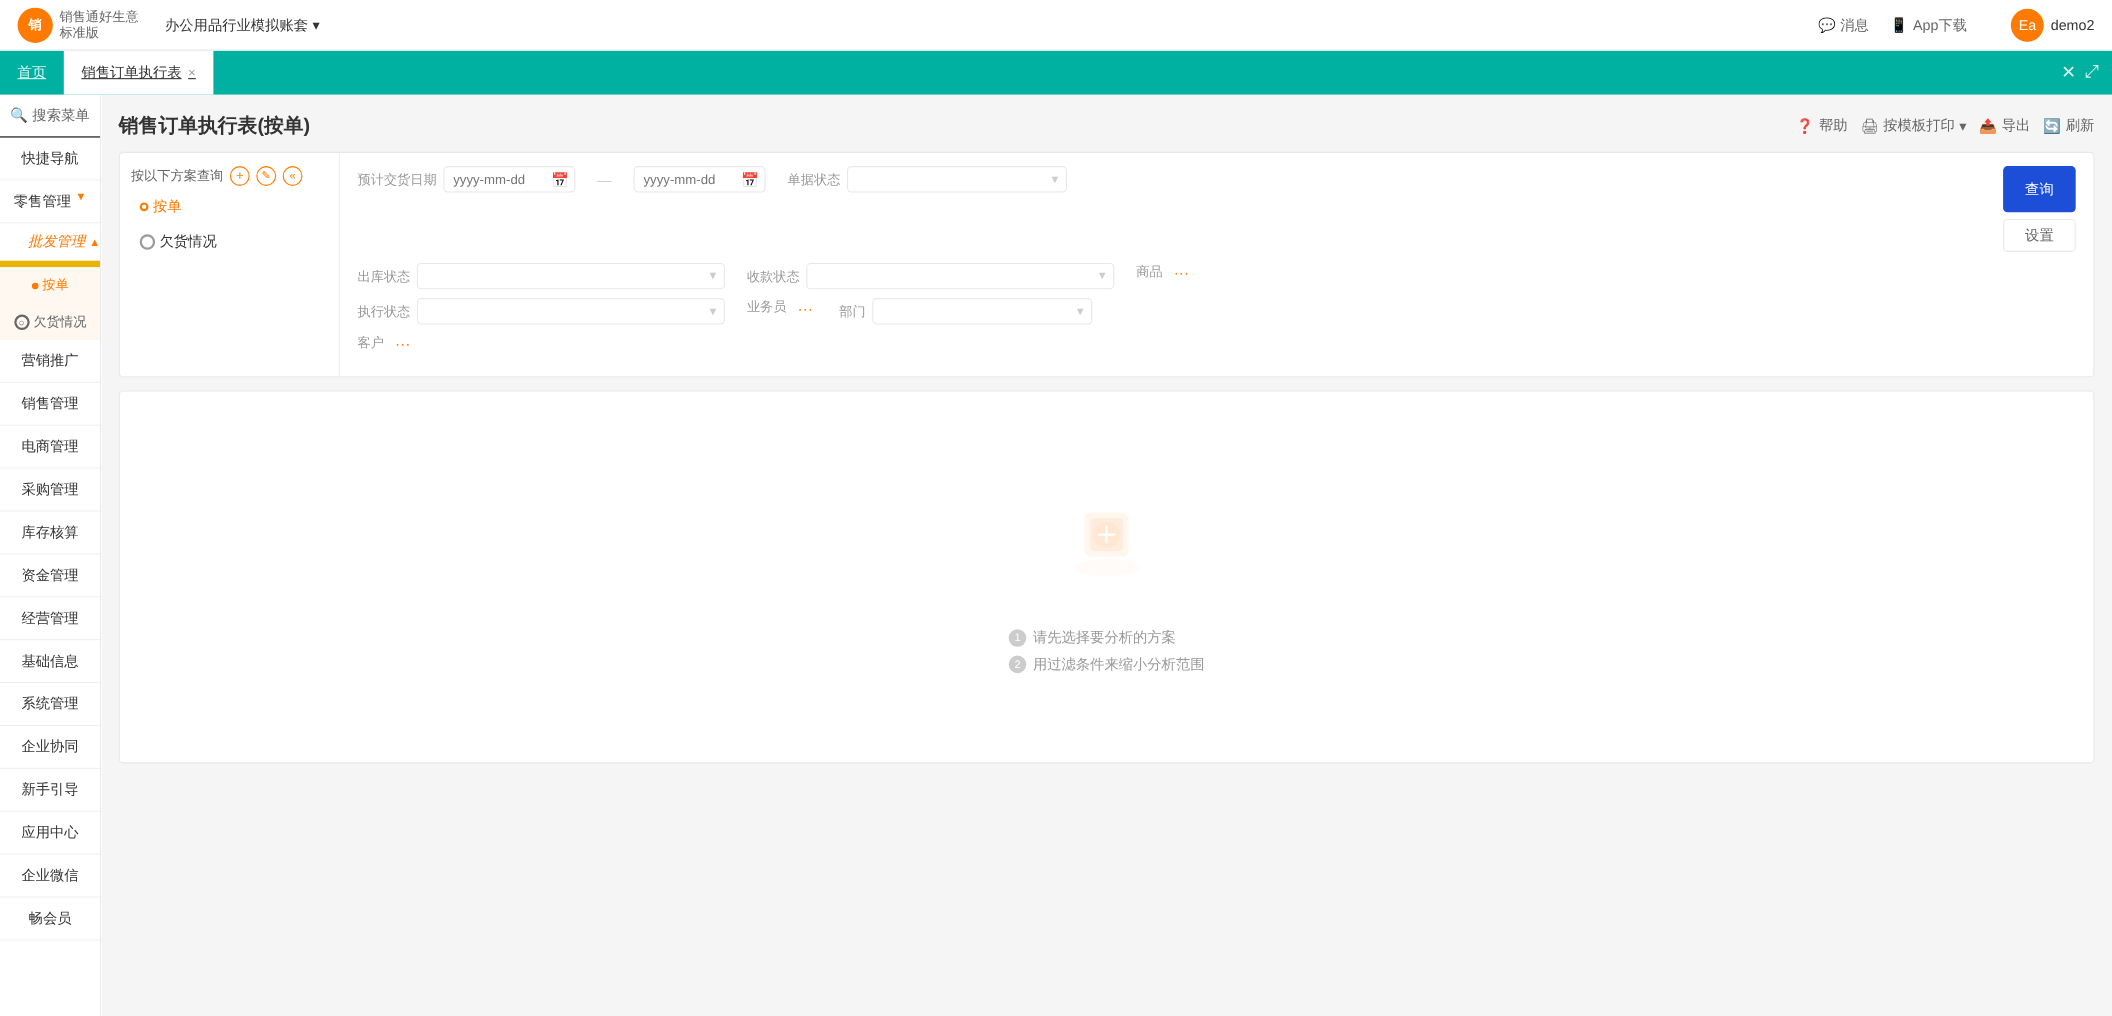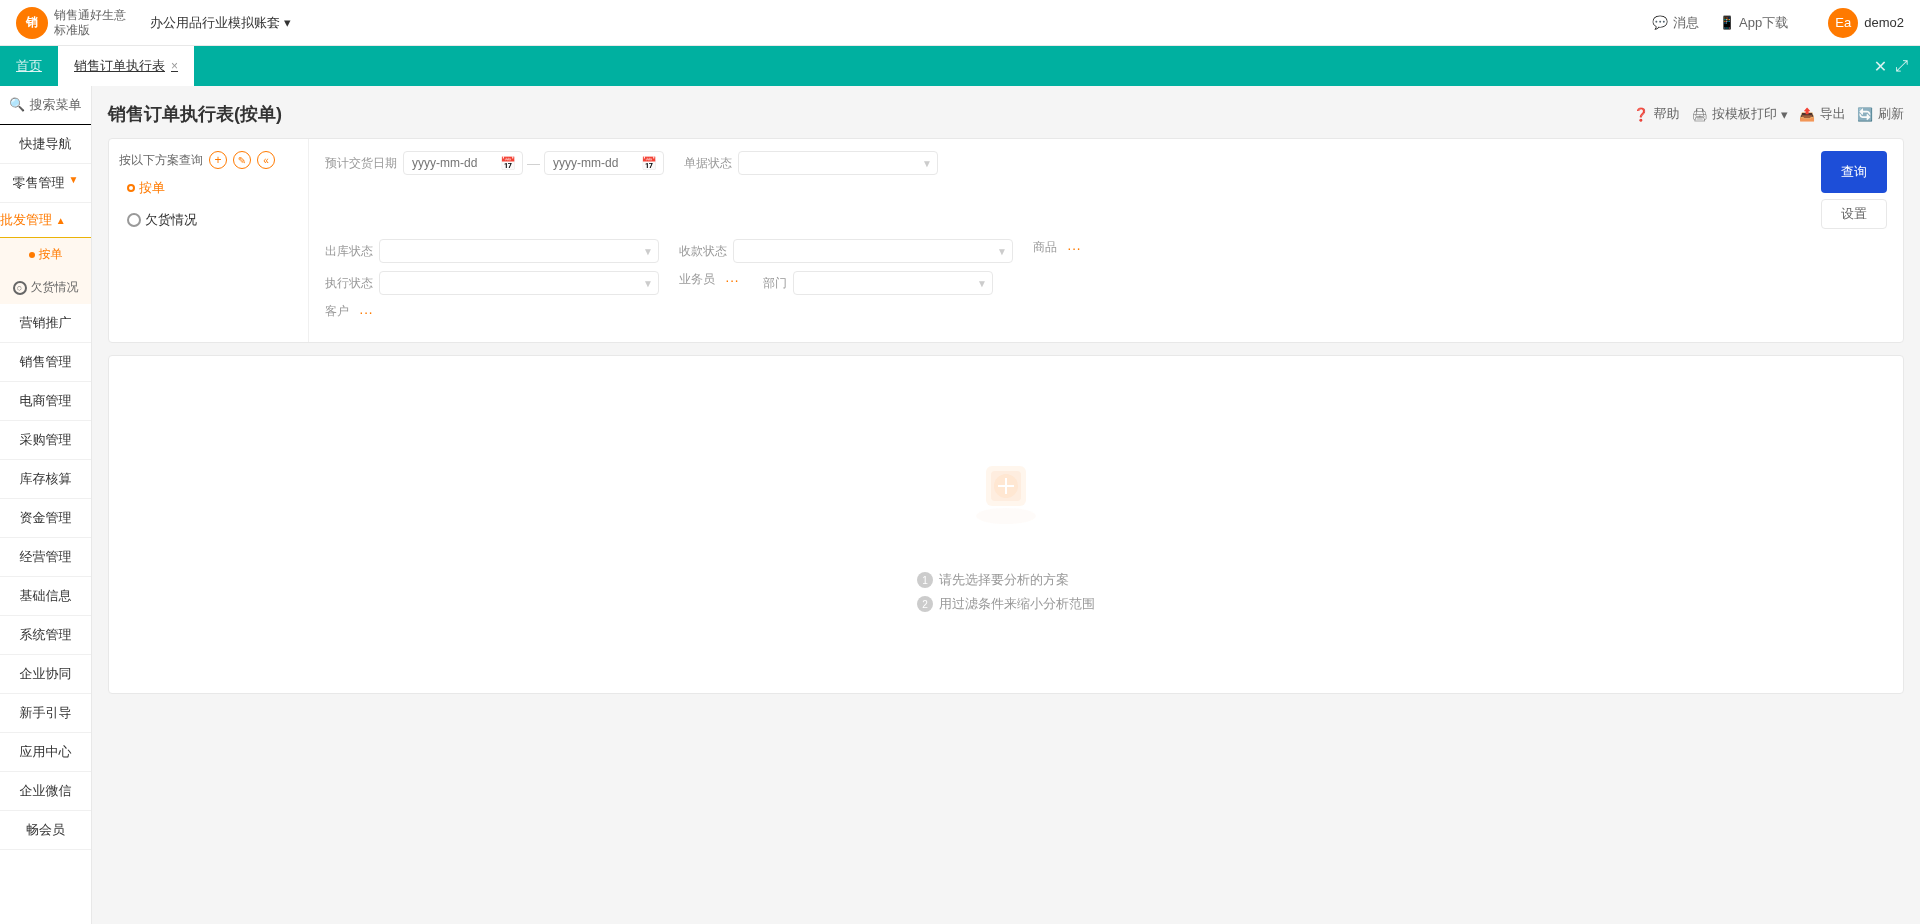--- a/index.html
+++ b/index.html
@@ -82,21 +82,21 @@
       color: #333;
       cursor: pointer;
       border-bottom: 1px solid #f0f0f0;
       display: flex;
       align-items: flex-start;
       justify-content: center;
       gap: 4px;
     }
     .sidebar-item.has-arrow-down::after { content: '▼'; font-size: 10px; color: #ff7a00; }
     .sidebar-search { padding: 10px 0; text-align: center; font-size: 13px; color: #666; cursor: pointer; border-bottom: 1px solid #000000; }
-    .sidebar-section { padding: 8px 0; text-align: left; font-size: 13px; color: #333; cursor: pointer; border-bottom: 1px solid #eab308; }
+    .sidebar-section { padding: 8px 0; text-align: right; font-size: 13px; color: #333; cursor: pointer; border-bottom: 6px solid #eab308; font-style: italic; }
     .sidebar-section.expanded { color: #ff7a00; }
 
     
     .sub-menu { background: #fff8f0; }
     .sub-menu-item { padding: 8px 0; text-align: center; font-size: 12px; color: #666; cursor: pointer; display: flex; align-items: center; justify-content: center; gap: 4px; }
     .sub-menu-item.active { color: #ff7a00; }
     .sub-menu-item .dot { width: 6px; height: 6px; border-radius: 50%; background: #ff7a00; }
     .sub-menu-item .circle-icon { width: 14px; height: 14px; border-radius: 50%; border: 2px solid currentColor; display: flex; align-items: center; justify-content: center; font-size: 9px; }
 
     
@@ -153,21 +153,21 @@
     .scheme-item .scheme-circle { width: 14px; height: 14px; border-radius: 50%; border: 2px solid #999; display: flex; align-items: center; justify-content: center; }
     .date-filter-btns { display: flex; align-items: center; gap: 0; }
     .date-btn {
       padding: 2px 8px; font-size: 12px; cursor: pointer;
       border: 1px solid #e8e8e8; background: #fff; color: #666;
     }
     .date-btn:first-child { border-radius: 4px 0 0 4px; }
     .date-btn:last-child { border-radius: 0 4px 4px 0; }
     .date-btn.active { background: #ff7a00; color: #fff; border-color: #ff7a00; }
     .date-range-text { font-size: 12px; color: #999; }
-    .date-input-group { display: flex; align-items: center; gap: 4px; }
+    .date-input-group { display: flex; align-items: center; gap: 20px; }
     .date-input {
       border: 1px solid #e8e8e8; border-radius: 4px;
       padding: 4px 28px 4px 8px; font-size: 12px; color: #ccc;
       outline: none; width: 120px; position: relative;
     }
     .date-input-wrapper { position: relative; display: inline-flex; align-items: center; }
     .date-input-icon { position: absolute; right: 6px; color: #ff7a00; font-size: 13px; pointer-events: none; }
     .filter-select-wrapper { position: relative; display: inline-flex; align-items: center; }
     .filter-select {
       border: 1px solid #e8e8e8; border-radius: 4px;

